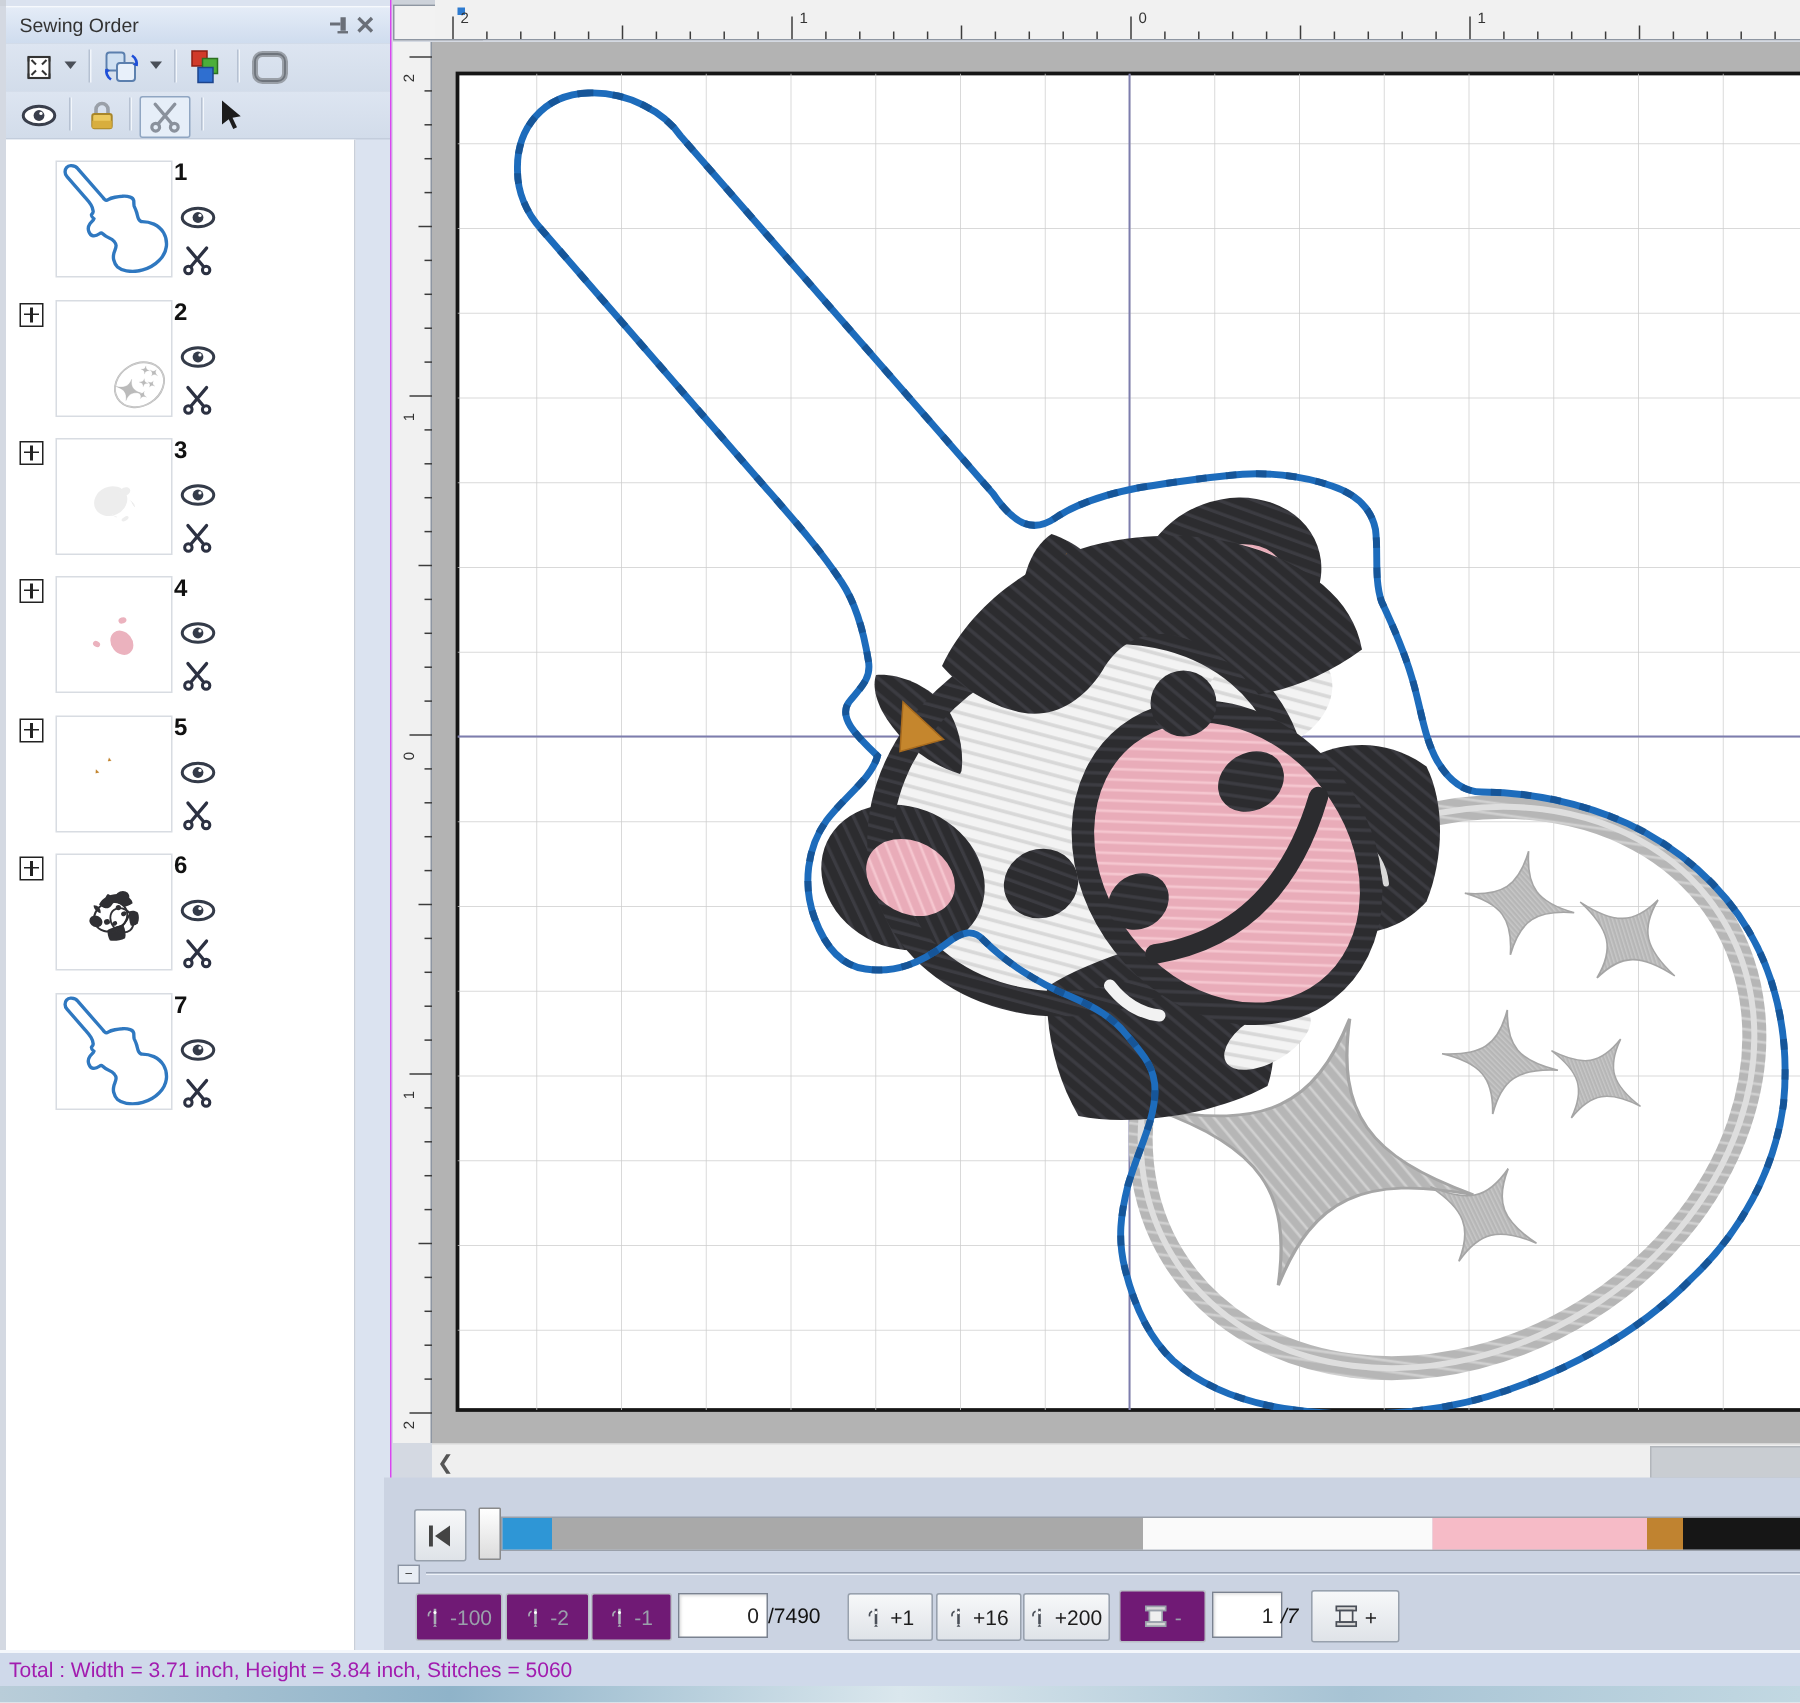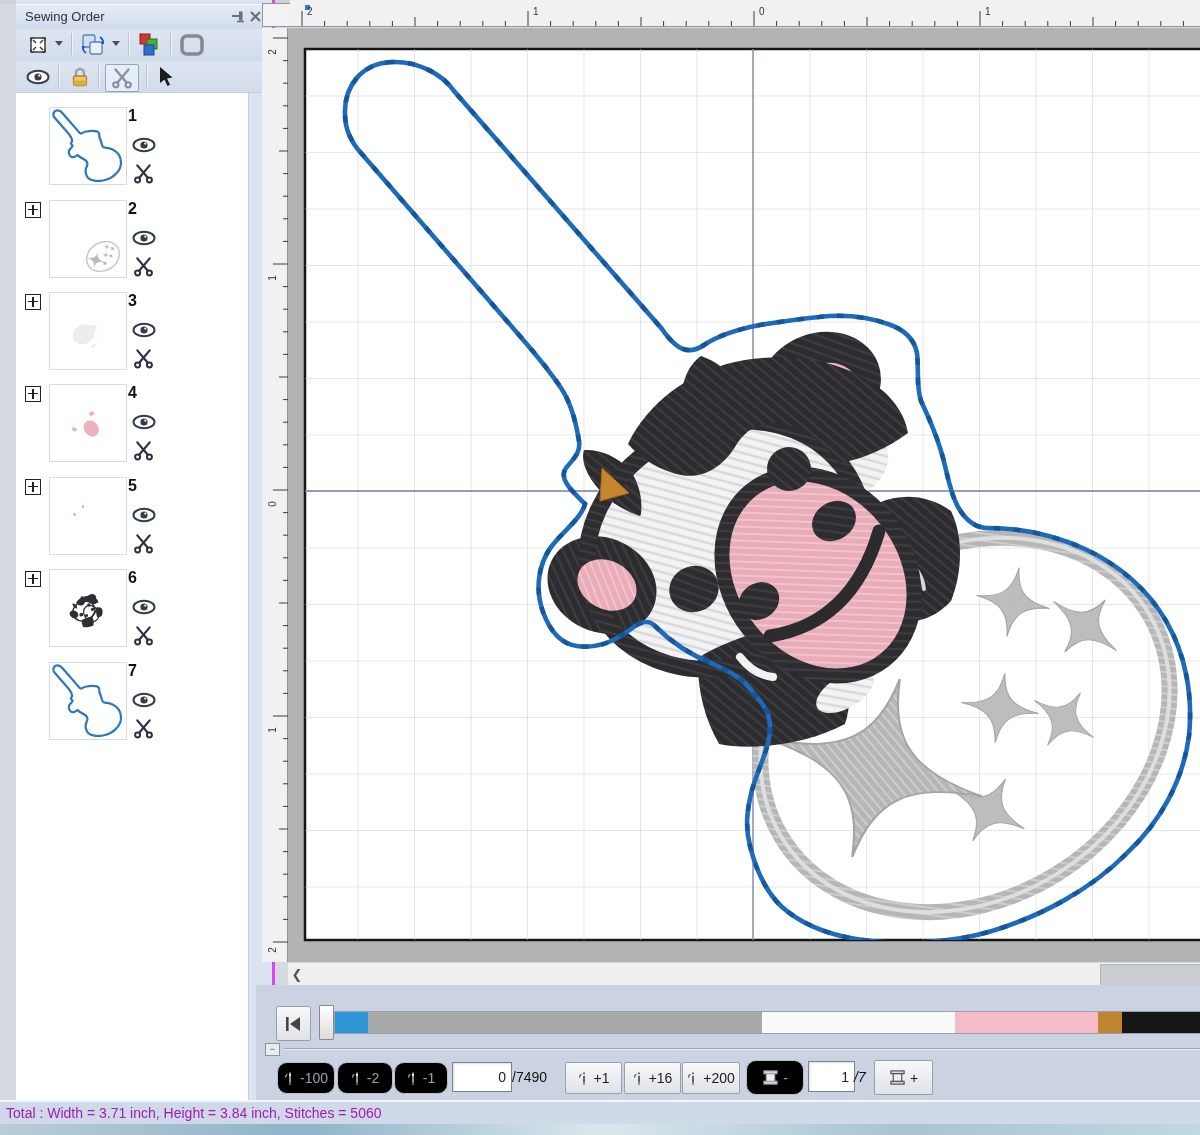--- a/index.html
+++ b/index.html
@@ -1,20 +1,20 @@
 <!DOCTYPE html>
 <html><head>
 <meta charset="utf-8">
 <style>
   html,body{margin:0;padding:0;}
   body{width:1200px;height:1135px;position:relative;overflow:hidden;
        font-family:"Liberation Sans","DejaVu Sans",sans-serif;background:#d4d9e2;font-size:13px;color:#222;}
   .abs{position:absolute;}
   
-  #left-panel{left:16px;top:0;width:256px;height:1100px;background:#dbe3f0;border-right:3px solid #d946ef;}
+  #left-panel{left:4px;top:0;width:256px;height:1100px;background:#dbe3f0;border-right:1px solid #d946ef;text-align:right;}
   #panel-titlebar{left:0;top:4px;width:256px;height:24px;
      background:linear-gradient(#e4ecf7,#cfdcee);border-top:1px solid #f6f9fd;border-bottom:1px solid #b9c4d4;}
   #panel-title{left:9px;top:4px;font-size:13px;color:#333;}
   .tbar{left:0;width:256px;background:linear-gradient(#dde5f1,#d2dcea);}
   #tbar1{top:29px;height:32px;border-bottom:1px solid #c3cddc;}
   #tbar2{top:61px;height:31px;border-bottom:1px solid #c3cddc;}
   .tbtn{position:absolute;top:3px;width:28px;height:26px;display:flex;align-items:center;justify-content:center;}
   .tbtn.pressed{background:#e6eef8;border:1px solid #90a6c2;border-radius:2px;}
   .tsep{position:absolute;top:4px;width:1px;height:22px;background:#b6c1d2;box-shadow:1px 0 0 #f2f6fb;}
   .drop{position:absolute;top:12px;width:0;height:0;border-left:4px solid transparent;border-right:4px solid transparent;border-top:5px solid #4a4f58;}
@@ -33,21 +33,21 @@
   #ruler-top{left:290px;top:0;width:910px;height:27px;}
   #ruler-left{left:262px;top:28px;width:26px;height:934px;}
   #canvas-viewport{left:288px;top:28px;width:912px;height:934px;}
   #h-scrollbar{left:288px;top:962px;width:912px;height:23px;background:#efefef;border-top:1px solid #d7d7d7;}
   #sb-left-btn{left:0;top:0;width:18px;height:23px;display:flex;align-items:center;justify-content:center;color:#555;font-size:13px;}
   #sb-thumb{left:812px;top:1px;width:100px;height:20px;background:#c9cdd2;border:1px solid #b2b6bb;}
   
   #bottom-panel{left:256px;top:985px;width:944px;height:115px;background:#cbd3e2;}
   .btn3d{position:absolute;border:1px solid #98a1ad;border-radius:2px;background:linear-gradient(#f7f8f9,#dfe3e8);
      display:flex;align-items:center;justify-content:center;gap:4px;font-size:14px;color:#1c1c1c;}
-  .btn3d.disabled{background:#000000;border-color:#b9bec6;color:#9aa0ab;border-radius:10px;}
+  .btn3d.disabled{background:#701a75;border-color:#b9bec6;color:#9aa0ab;}
   .numbox{position:absolute;background:#fff;border:1px solid #7a8290;box-shadow:inset 1px 1px 2px #00000022;
      font-size:14px;color:#222;text-align:right;padding:0 5px 0 0;display:flex;align-items:center;justify-content:flex-end;}
   .flabel{position:absolute;font-size:14px;color:#111;}
   #progress-track{left:78px;top:26px;height:21px;display:flex;border:1px solid #9aa0aa;}
   #progress-track .seg{height:100%;}
   #slider-handle{left:63px;top:20px;width:13px;height:33px;background:linear-gradient(#ffffff,#dcdcdc);border:1px solid #8a8a8a;border-radius:1px;}
   #collapse-box{left:9px;top:58px;width:13px;height:11px;background:#e8edf4;border:1px solid #8a93a3;
      display:flex;align-items:center;justify-content:center;font-size:9px;color:#444;line-height:9px;}
   #panel-hairline{left:28px;top:63px;width:916px;height:1px;background:#9aa3b5;box-shadow:0 1px 0 #eef2f8;}
   

